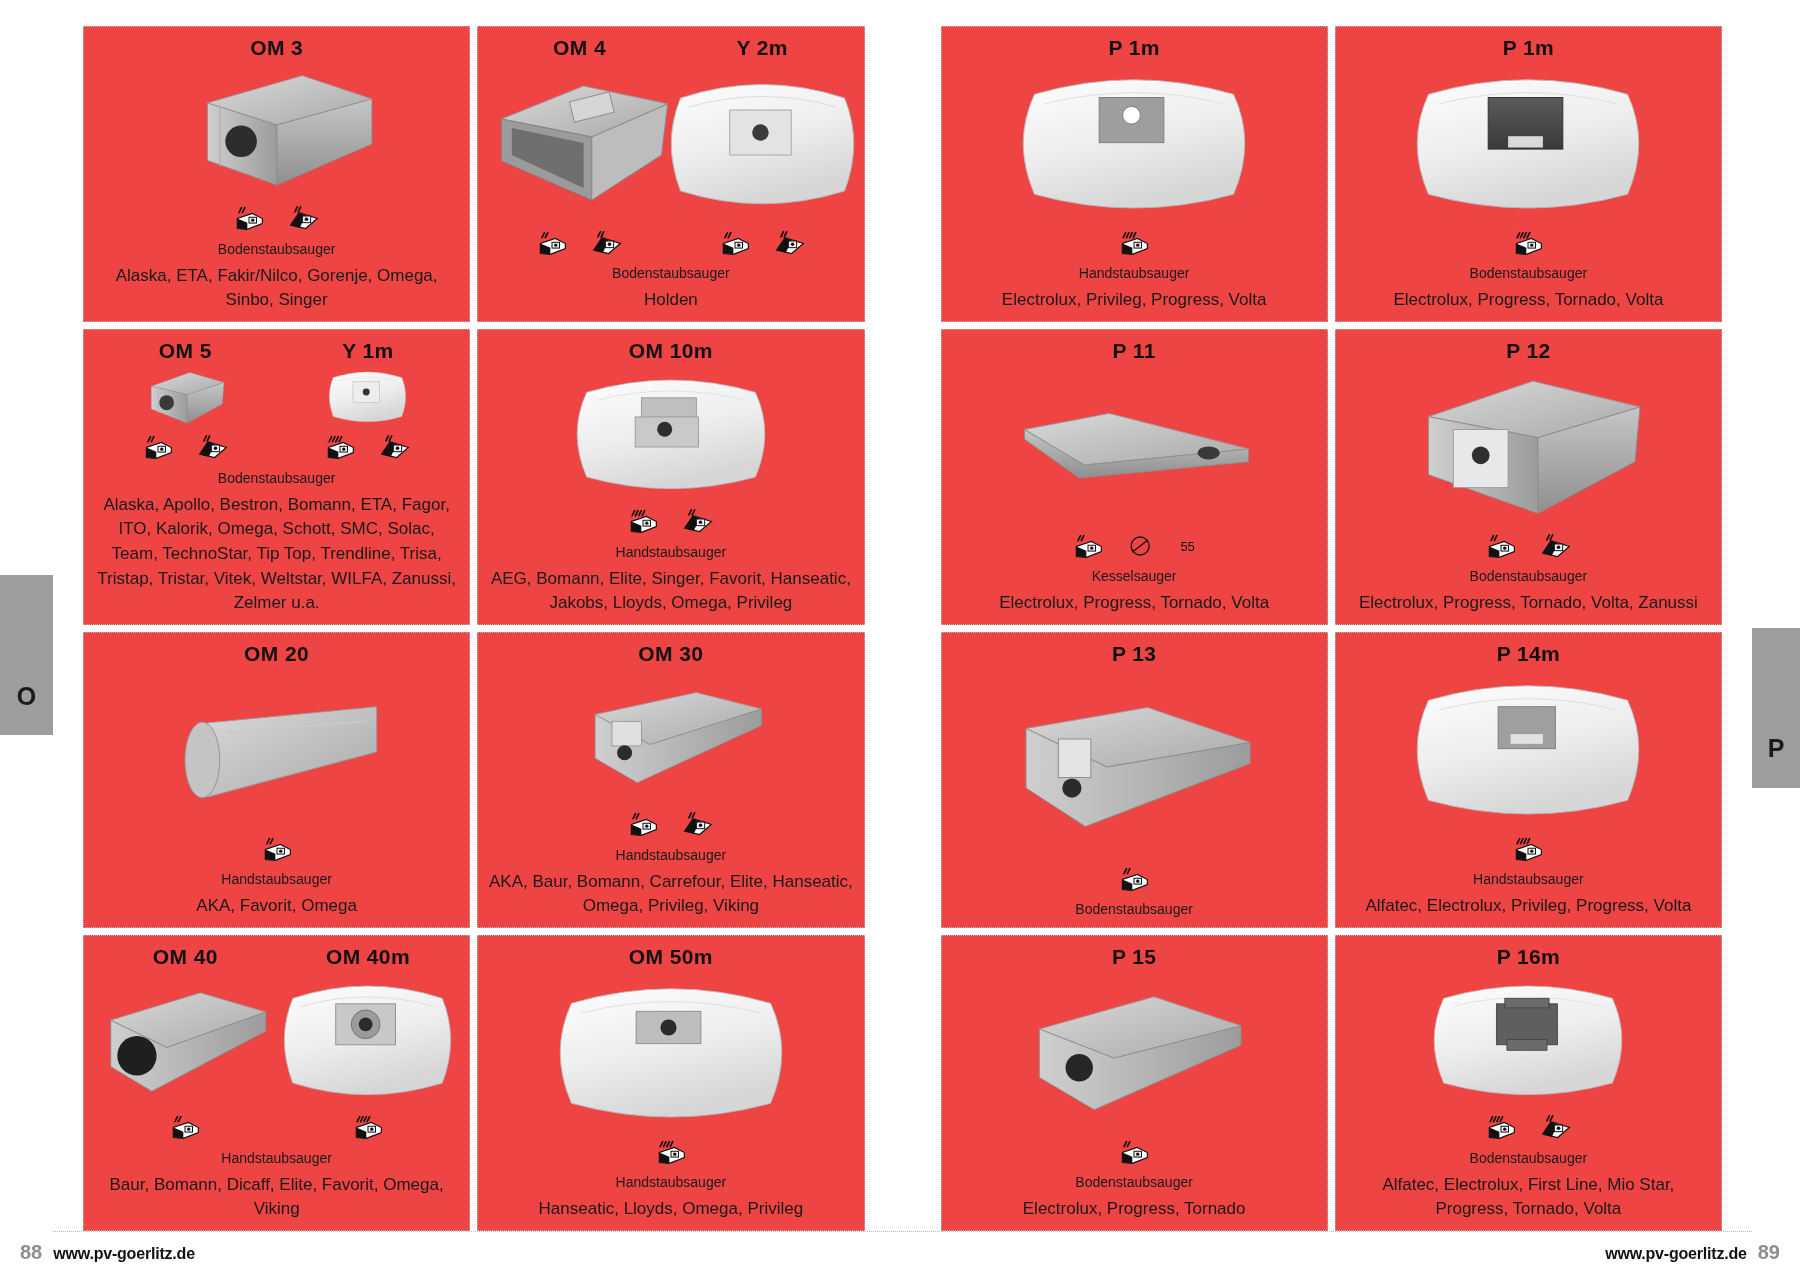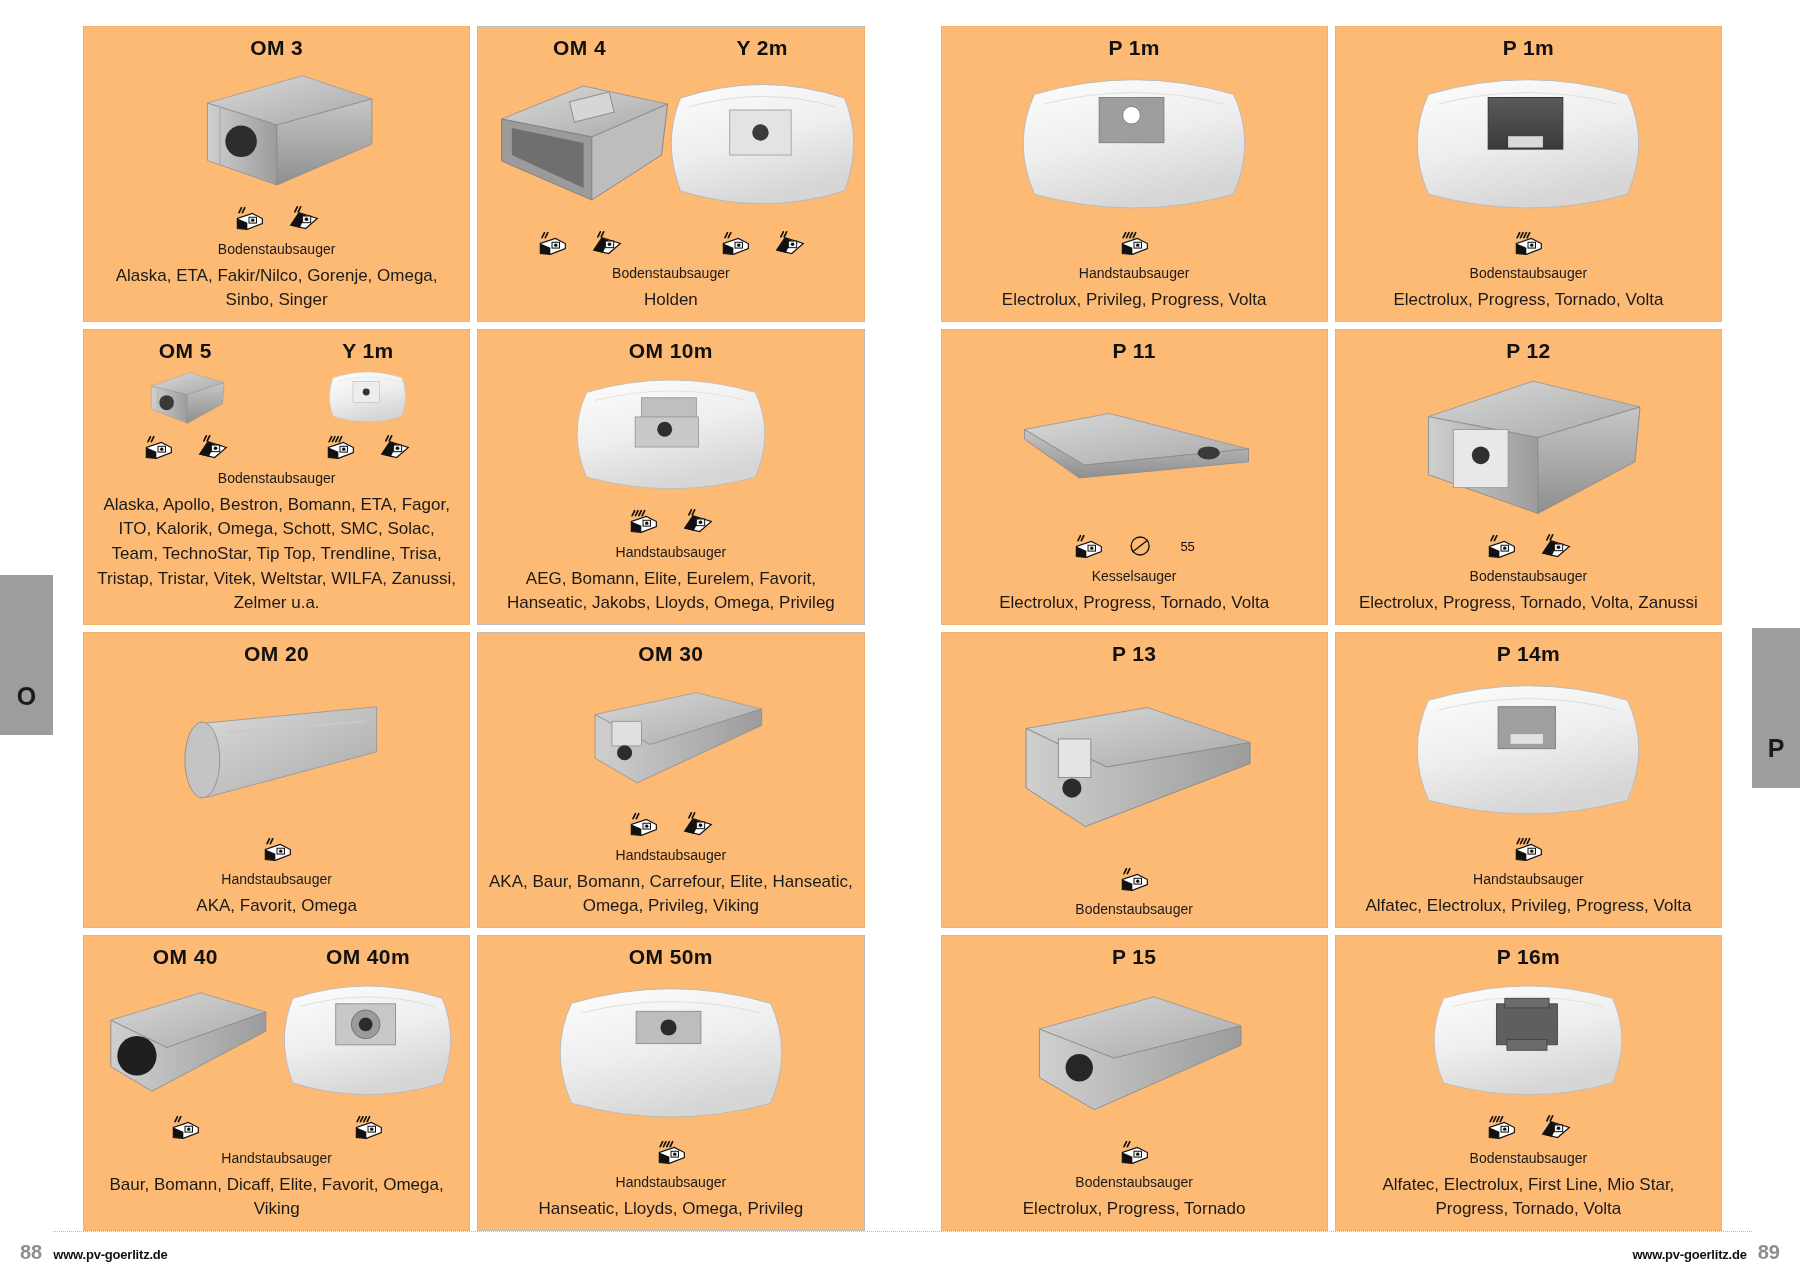--- a/index.html
+++ b/index.html
@@ -43,21 +43,21 @@
   .grid{
     flex:1;display:grid;
     grid-template-columns:1fr 1fr;
     grid-template-rows:repeat(4,1fr);
     column-gap:7px;row-gap:7px;
     min-height:0;
   }
 
   .cell{
     border:1px dotted #b5b5b5;
-    background:#fdba74;
+    background:#ef4444;
     position:relative;
     display:flex;flex-direction:column;
     align-items:center;
     padding:9px 10px 8px 10px;
     box-sizing:border-box;
     overflow:hidden;
   }
 
   
   .titles{
@@ -104,21 +104,21 @@
 
   
   .footer{
     height:42px;flex:0 0 42px;background:#ffffff;
     display:flex;align-items:center;position:relative;padding-left:19px;
   }
   .footer-left,.footer-right{display:flex;align-items:baseline;gap:11px;}
   .footer-left{position:absolute;left:20px;}
   .footer-right{position:absolute;right:20px;}
   .pagenum{font-weight:bold;font-size:20px;color:#8e8e8e;}
-  .foot-url{font-weight:bold;font-size:13px;color:#111111;letter-spacing:-.2px;}
+  .foot-url{font-weight:bold;font-size:16px;color:#111111;letter-spacing:-.2px;}
   .footer-rule{
     position:absolute;left:53px;right:48px;top:0;height:0;
     border-top:1px dotted #bdbdbd;
   }
 </style>
 </head>
 <body>
 
 <div id="page">
 
@@ -555,21 +555,21 @@
     <polygon points="2,24 12,9 20,12 13,27" fill="#111"></polygon>
     <rect x="16" y="13" width="10" height="8" fill="#f2f2f2" stroke="#111" stroke-width="1.2"></rect>
     <circle cx="21" cy="17" r="2.1" fill="#111"></circle>
   </svg>
                   </span>
                 </div>
               </div>
             </div>
             <div class="caption">
               <div class="cap-type">Handstaubsauger</div>
-              <div class="cap-brands">AEG, Bomann, Elite, Eurelem, Favorit, Hanseatic, Jakobs, Lloyds, Omega, Privileg</div>
+              <div class="cap-brands">AEG, Bomann, Elite, Singer, Favorit, Hanseatic, Jakobs, Lloyds, Omega, Privileg</div>
             </div>
           </div>
           <div class="cell">
             <div class="titles one">
               <div class="title-slot">
                 <div class="prod-title">OM 20</div>
               </div>
             </div>
             <div class="shots one">
               <div class="shot-slot">

